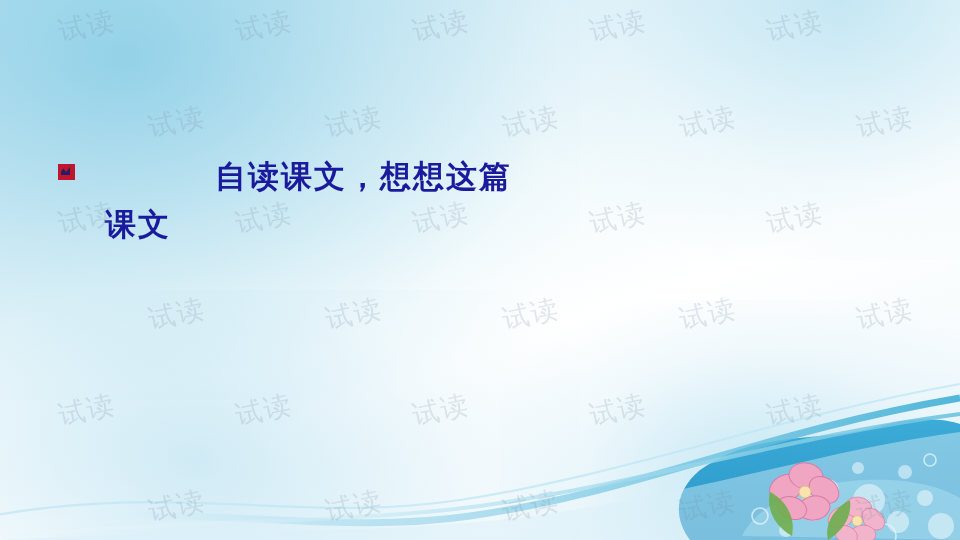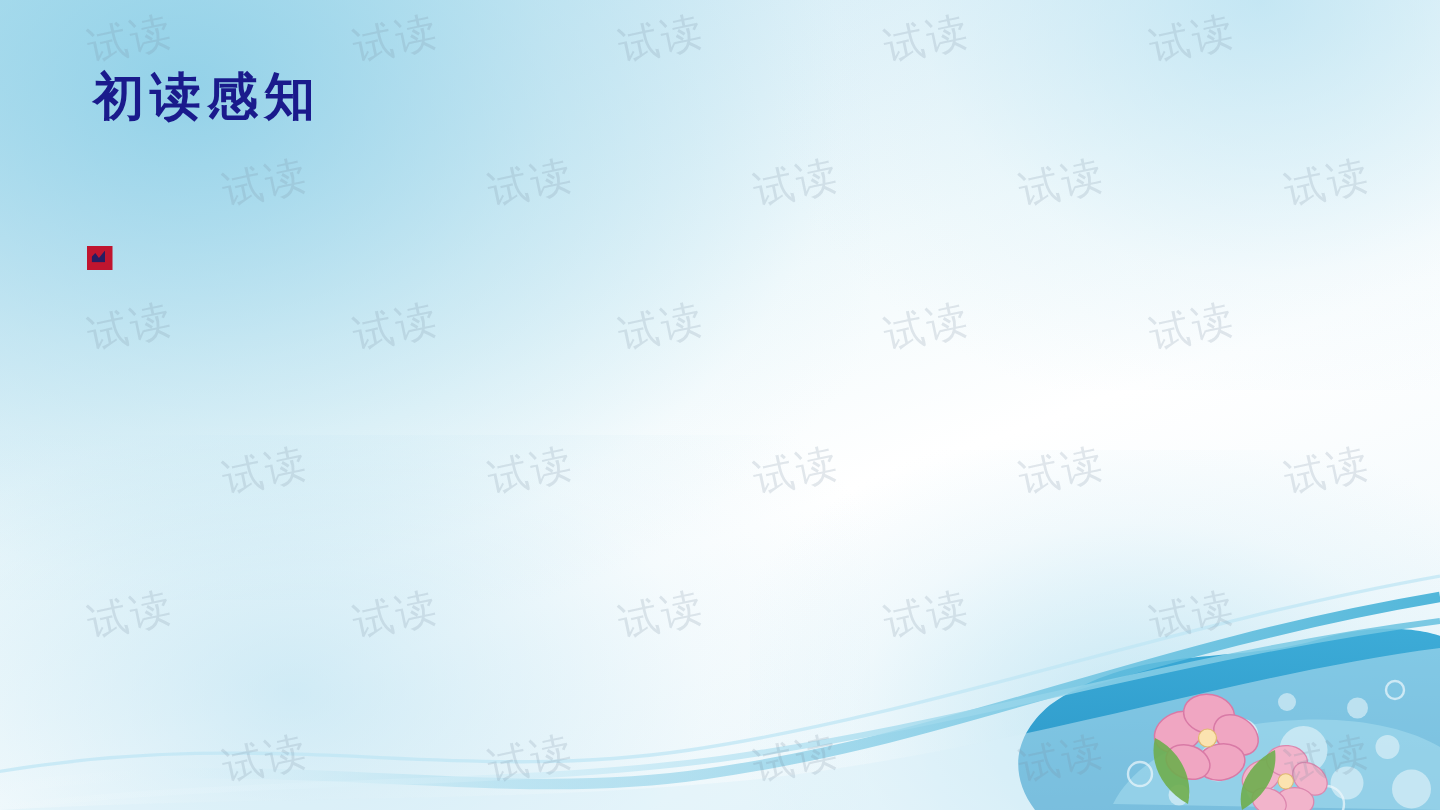--- a/index.html
+++ b/index.html
@@ -199,24 +199,27 @@
         <ellipse cx="-14" cy="10" rx="14" ry="10" transform="rotate(25 -14 10)"></ellipse>
       </g>
       <circle cx="-1" cy="-6" r="6" fill="#fbe3b0" stroke="#e0b870" stroke-width="0.8"></circle>
     </g>
     <g fill="#6fae4e" opacity="0.9">
       <path d="M792 196 C774 186 766 168 770 152 C786 160 796 178 792 196 Z"></path>
       <path d="M828 200 C844 190 852 176 850 160 C834 168 824 184 828 200 Z"></path>
     </g>
   </svg>
 
-  <div class="title">初读感知</div>
 
   <div class="bullet-row" id="b1">
     <div class="bullet-marker"></div>
+    <div class="bullet-text">
+      <span>自读课文，想想这篇</span>
+      <div class="line2">课文</div>
+    </div>
   </div>
 
 
   <div class="watermark">
       <div class="wm" style="left: 58px; top: 8px; color: rgba(120, 140, 160, 0.2);">试读</div>
       <div class="wm" style="left: 235px; top: 8px; color: rgba(120, 140, 160, 0.2);">试读</div>
       <div class="wm" style="left: 412px; top: 8px; color: rgba(120, 140, 160, 0.2);">试读</div>
       <div class="wm" style="left: 589px; top: 8px; color: rgba(120, 140, 160, 0.2);">试读</div>
       <div class="wm" style="left: 766px; top: 8px; color: rgba(120, 140, 160, 0.2);">试读</div>
       <div class="wm" style="left: 148px; top: 104px; color: rgba(120, 140, 160, 0.2);">试读</div>

